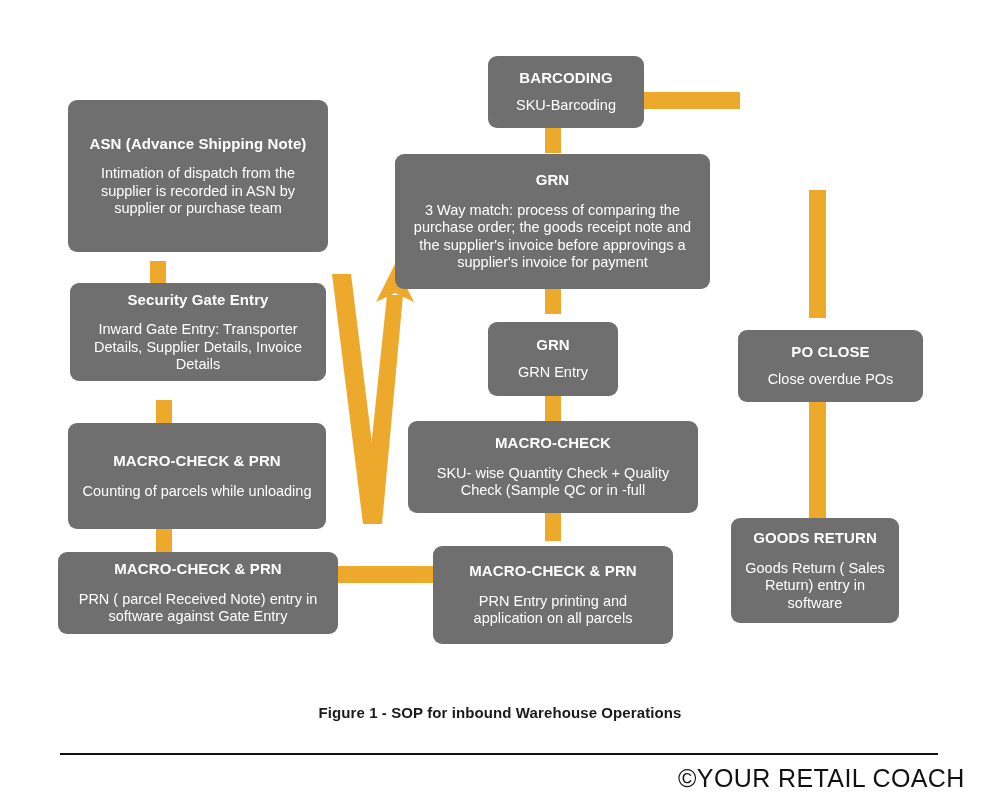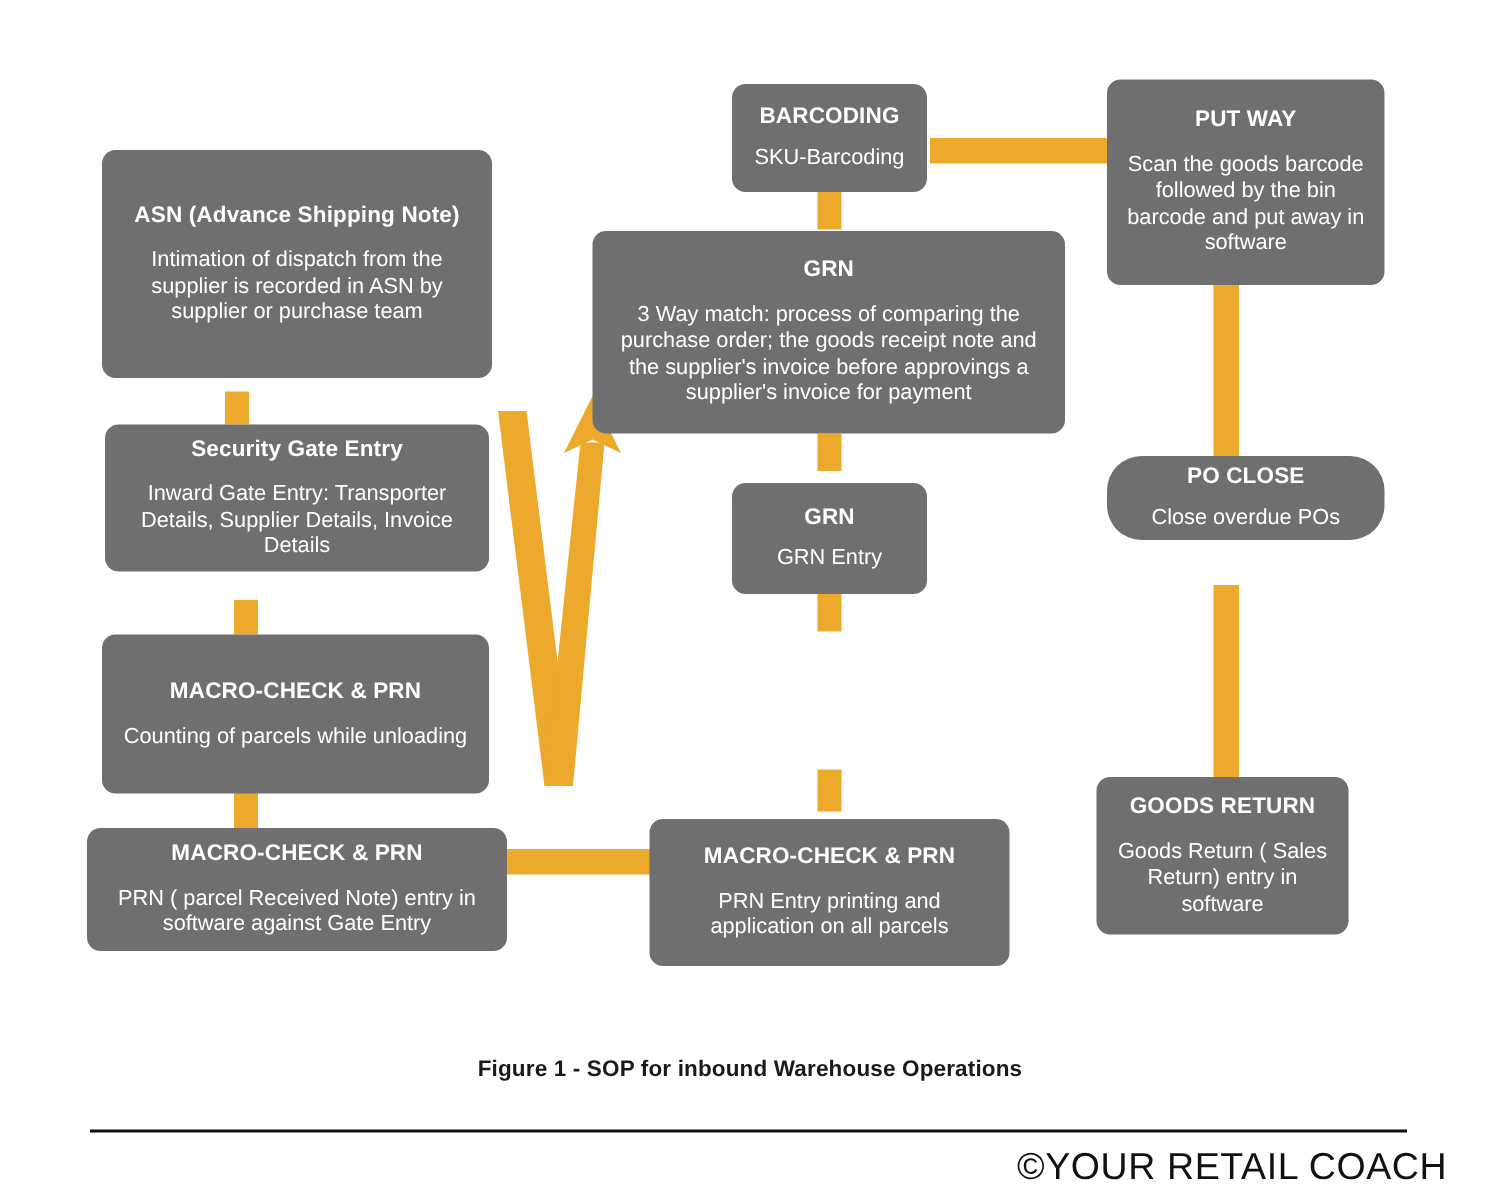--- a/index.html
+++ b/index.html
@@ -131,42 +131,42 @@
   <div class="node" style="left:58px; top:552px; width:280px; height:82px;">
     <div class="title">MACRO-CHECK &amp; PRN</div>
     <div class="body">PRN ( parcel Received Note) entry in software against Gate Entry</div>
   </div>
 
   <div class="node" style="left:433px; top:546px; width:240px; height:98px;">
     <div class="title">MACRO-CHECK &amp; PRN</div>
     <div class="body">PRN Entry printing and application on all parcels</div>
   </div>
 
+  <div class="node" style="left:408px; top:421px; width:290px; height:92px;">
+    <div class="title">MACRO-CHECK</div>
+    <div class="body">SKU- wise Quantity Check + Quality Check (Sample QC or in -full</div>
+  </div>
 
   <div class="node compact" style="left:488px; top:322px; width:130px; height:74px;">
     <div class="title">GRN</div>
     <div class="body">GRN Entry</div>
   </div>
 
   <div class="node" style="left:395px; top:154px; width:315px; height:135px;">
     <div class="title">GRN</div>
     <div class="body">3 Way match: process of comparing the purchase order; the goods receipt note and the supplier's invoice before approvings a supplier's invoice for payment</div>
   </div>
 
-  <div class="node compact" style="left:488px; top:56px; width:130px; height:72px;">
+  <div class="node compact" style="left:488px; top:56px; width:156px; height:72px;">
     <div class="title">BARCODING</div>
     <div class="body">SKU-Barcoding</div>
   </div>
 
-  <div class="node" style="left:738px; top:53px; width:185px; height:137px;">
-    <div class="title">PUT WAY</div>
-    <div class="body">Scan the goods barcode followed by the bin barcode and put away in software</div>
-  </div>
 
-  <div class="node compact" style="left:738px; top:304px; width:185px; height:56px;border-radius:23px;">
+  <div class="node compact" style="left:738px; top:330px; width:185px; height:72px;">
     <div class="title">PO CLOSE</div>
     <div class="body">Close overdue  POs</div>
   </div>
 
   <div class="node" style="left:731px; top:518px; width:168px; height:105px;">
     <div class="title">GOODS RETURN</div>
     <div class="body">Goods Return ( Sales Return) entry in software</div>
   </div>
 
   <div id="caption" style="top:704px;">Figure 1 - SOP for inbound Warehouse Operations</div>

